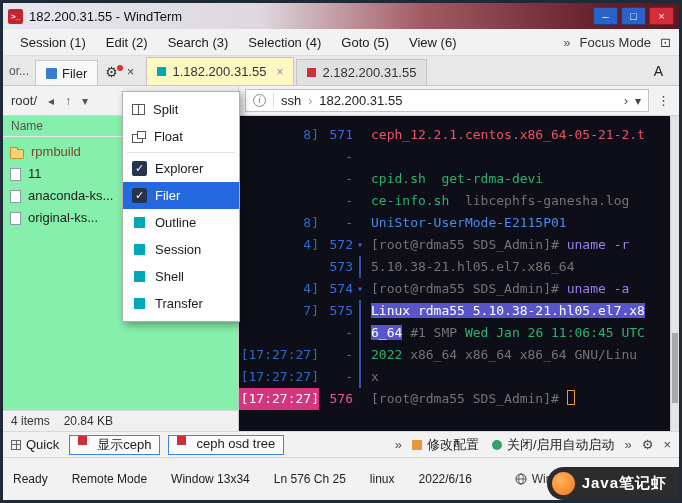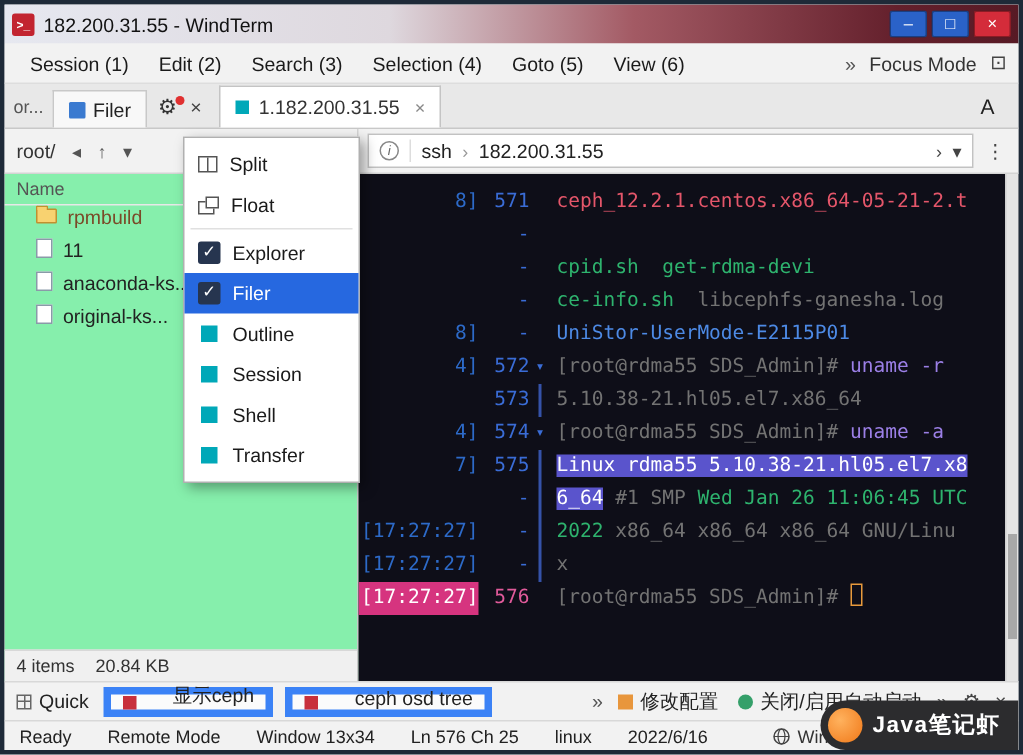--- a/index.html
+++ b/index.html
@@ -30,21 +30,21 @@
   .partial-tab{padding:0 6px 7px 2px;font-size:12px;color:#555;}
   .filer-tab{height:25px;display:flex;align-items:center;gap:5px;padding:0 10px;background:#f8f8f8;
     border:1px solid #c8c8c8;border-bottom:none;font-size:13px;color:#222;}
   .filer-tab-icon{width:11px;height:11px;background:#3a7ad0;border-radius:1px;flex:none;}
   .gear-btn{position:relative;padding:0 7px 5px 7px;font-size:14px;color:#333;}
   .gear-btn .dot{position:absolute;top:1px;right:2px;width:6px;height:6px;border-radius:50%;background:#e03030;}
   .pane-close{padding:0 6px 6px 2px;color:#444;font-size:13px;}
   .session-tabs{display:flex;align-items:flex-end;margin-left:6px;gap:2px;}
   .session-tab{height:26px;display:flex;align-items:center;gap:6px;padding:0 10px;background:#e0e0e0;
     border:1px solid #c4c4c4;border-bottom:none;font-size:13px;color:#333;white-space:nowrap;}
-  .session-tab.active{background:#ffffff;height:28px;}
+  .session-tab.active{background:#fef9c3;height:28px;}
   .tab-sq{width:9px;height:9px;flex:none;}
   .tab-close{color:#888;margin-left:4px;font-size:12px;}
   .font-btn{margin-left:auto;padding:0 12px 6px 0;font-size:14px;color:#222;}
 
   
   .pathrow{height:30px;flex:none;display:flex;background:#f2f2f2;border-bottom:1px solid #d4d4d4;}
   .path-left{width:236px;flex:none;display:flex;align-items:center;padding:0 8px;gap:11px;font-size:13px;color:#333;
     border-right:1px solid #d4d4d4;}
   .picon{color:#555;font-size:12px;}
   .picon.right{margin-left:auto;}
@@ -57,21 +57,21 @@
   .proto,.host{color:#222;white-space:nowrap;}
   .chev-sm{color:#999;font-size:12px;}
   .chev-sm.dark{color:#444;}
   .spacer{flex:1;}
   .kebab{color:#444;font-size:13px;padding:0 3px;}
 
   
   .main{flex:1;display:flex;min-height:0;}
   .filer-panel{width:236px;flex:none;background:#86efac;border-right:1px solid #c8c8c8;display:flex;flex-direction:column;}
   .col-header{height:21px;line-height:21px;padding-left:8px;font-size:12px;color:#555;border-bottom:1px solid #e8e8e8;}
-  .file-row{height:22px;display:flex;align-items:flex-start;gap:7px;padding-left:21px;}
+  .file-row{height:22px;display:flex;align-items:flex-end;gap:7px;padding-left:7px;}
   .ficon{flex:none;position:relative;}
   .ficon.folder{width:14px;height:10px;border:1px solid #c09030;background:#f8d270;border-radius:1px;margin-top:2px;}
   .ficon.folder::before{content:"";position:absolute;top:-3px;left:-1px;width:6px;height:2px;background:#f8d270;
     border:1px solid #c09030;border-bottom:none;border-radius:1px 1px 0 0;}
   .ficon.file{width:11px;height:13px;border:1px solid #8a9aa8;background:#fff;}
   .fname{font-size:13px;color:#222;white-space:nowrap;}
   .fname.fold{color:#7a4a28;}
   .filer-footer{margin-top:auto;height:21px;display:flex;align-items:center;gap:14px;padding-left:8px;
     background:#f0f0f0;border-top:1px solid #d8d8d8;font-size:12px;color:#333;}
 
@@ -96,33 +96,33 @@
   .scrollbar{position:absolute;right:0;top:0;bottom:0;width:9px;background:#e4e4e4;border-left:1px solid #d0d0d0;}
   .thumb{position:absolute;left:1px;right:1px;bottom:28px;height:70px;background:#a8a8a8;}
 
   
   .toolbar{height:26px;flex:none;display:flex;align-items:center;gap:10px;padding:0 8px;background:#f2f2f2;
     border-top:1px solid #d8d8d8;font-size:13px;color:#222;}
   .quick-item{display:flex;align-items:center;gap:5px;}
   .grid-icon{width:10px;height:10px;border:1px solid #666;flex:none;
     background:linear-gradient(#666,#666) 50% 0/1px 100% no-repeat,linear-gradient(#666,#666) 0 50%/100% 1px no-repeat;}
   #tb-buttons{display:flex;gap:8px;}
-  .tb-btn{display:flex;align-items:flex-end;gap:24px;height:20px;padding:0 8px;border:5px solid #3b82f6;background:#fbfbfb;white-space:nowrap;}
+  .tb-btn{display:flex;align-items:flex-start;gap:10px;height:20px;padding:0 8px;border:1px solid #3b82f6;background:#fbfbfb;white-space:nowrap;}
   .tb-red{width:9px;height:9px;background:#c8303c;flex:none;}
   .tb-right{margin-left:auto;display:flex;align-items:center;gap:10px;}
   #tb-right-buttons{display:flex;gap:13px;}
   .tb-link{display:flex;align-items:center;gap:5px;white-space:nowrap;}
   .tb-ic{width:10px;height:10px;flex:none;}
   .tb-ic.edit{background:#e8963c;}
   .tb-ic.power{background:#35a06a;border-radius:50%;}
   .chev{color:#555;}
   .gear2,.tb-close{font-size:13px;color:#444;}
 
   
-  .statusbar{height:20px;flex:none;display:flex;align-items:center;padding:0 10px;background:#f2f2f2;
+  .statusbar{height:43px;flex:none;display:flex;align-items:center;padding:0 10px;background:#f2f2f2;
     border-top:1px solid #d8d8d8;font-size:12px;color:#222;}
   #status-items{display:flex;gap:24px;}
   .status-item{white-space:nowrap;}
   .sb-right{margin-left:auto;display:flex;align-items:center;gap:5px;color:#333;padding-right:110px;}
 
   
   .context-menu{position:absolute;left:119px;top:88px;width:118px;background:#fff;border:1px solid #b0b0b0;
     box-shadow:3px 3px 8px rgba(0,0,0,.35);padding:4px 0;z-index:40;font-size:13px;}
   .ctx-item{height:27px;display:flex;align-items:center;gap:8px;padding:0 9px;color:#1a1a1a;}
   .ctx-item.selected{background:#2668e0;color:#fff;}
@@ -179,20 +179,24 @@
       <span class="filer-tab-icon"></span>
       <span>Filer</span>
     </div>
     <span class="gear-btn"><span>⚙</span><i class="dot"></i></span>
     <span class="pane-close">×</span>
     <div class="session-tabs" id="session-tabs">
         <div class="session-tab active">
           <span class="tab-sq" style="background: rgb(0, 168, 184);"></span>
           <span class="tab-label">1.182.200.31.55</span>
           <span class="tab-close">×</span>
+        </div>
+        <div class="session-tab">
+          <span class="tab-sq" style="background: rgb(200, 50, 60);"></span>
+          <span class="tab-label">2.182.200.31.55</span>
         </div>
       </div>
     <span class="font-btn">A</span>
   </div>
 
   <div class="pathrow">
     <div class="path-left">
       <span>root/</span>
       <span class="picon">◂</span>
       <span class="picon">↑</span>

